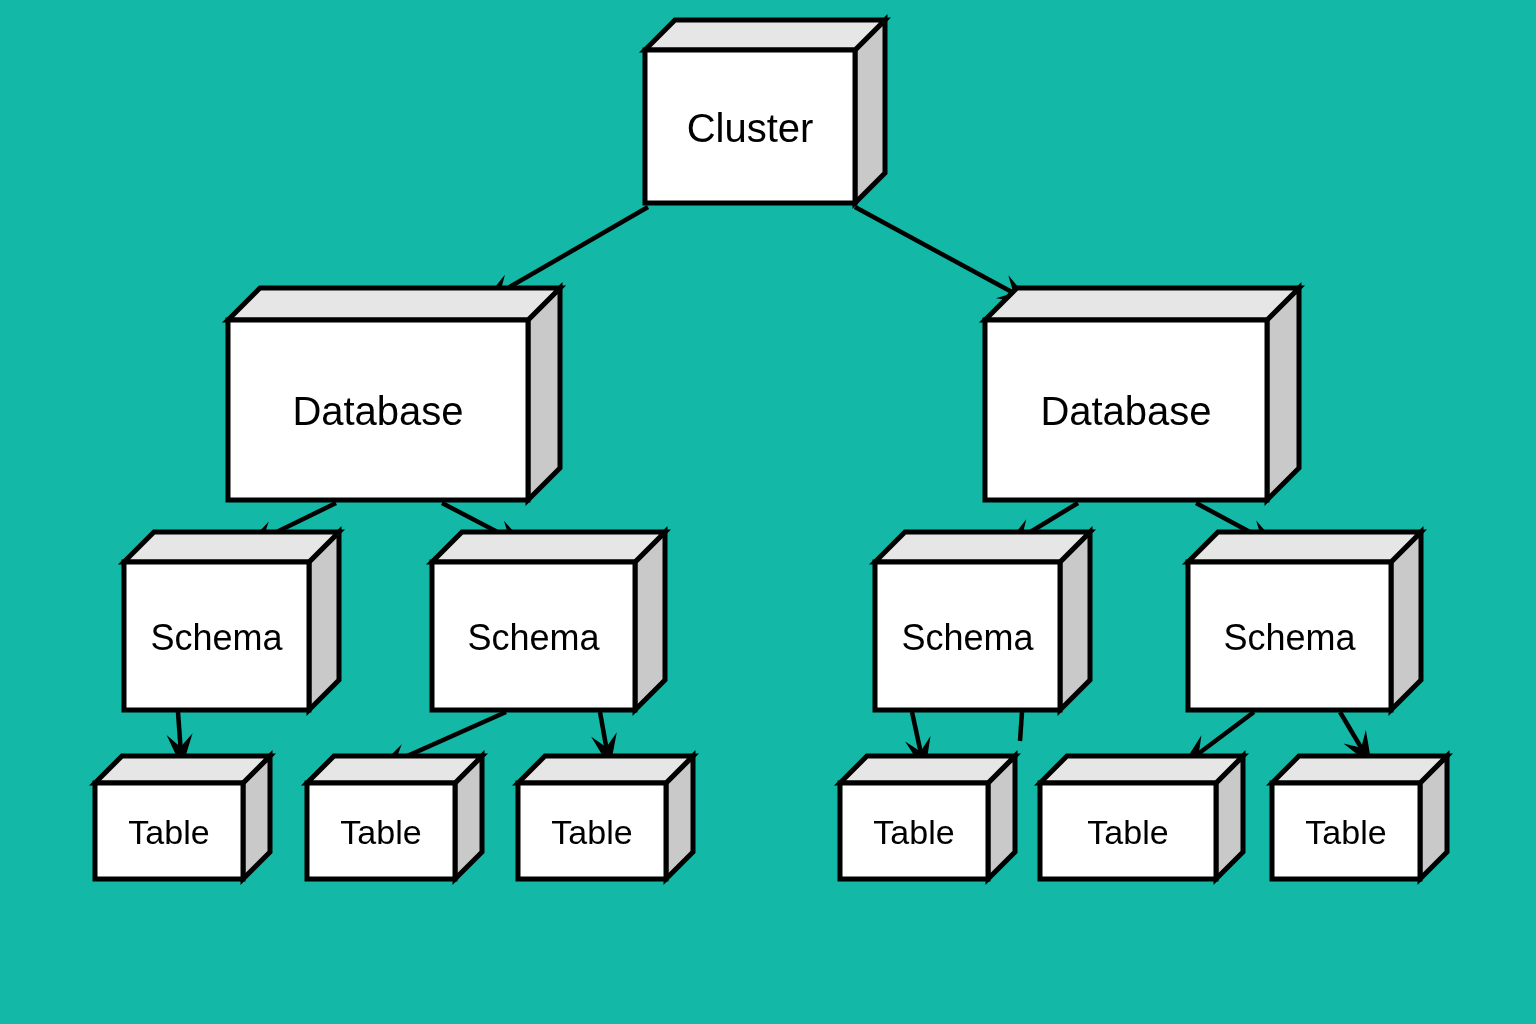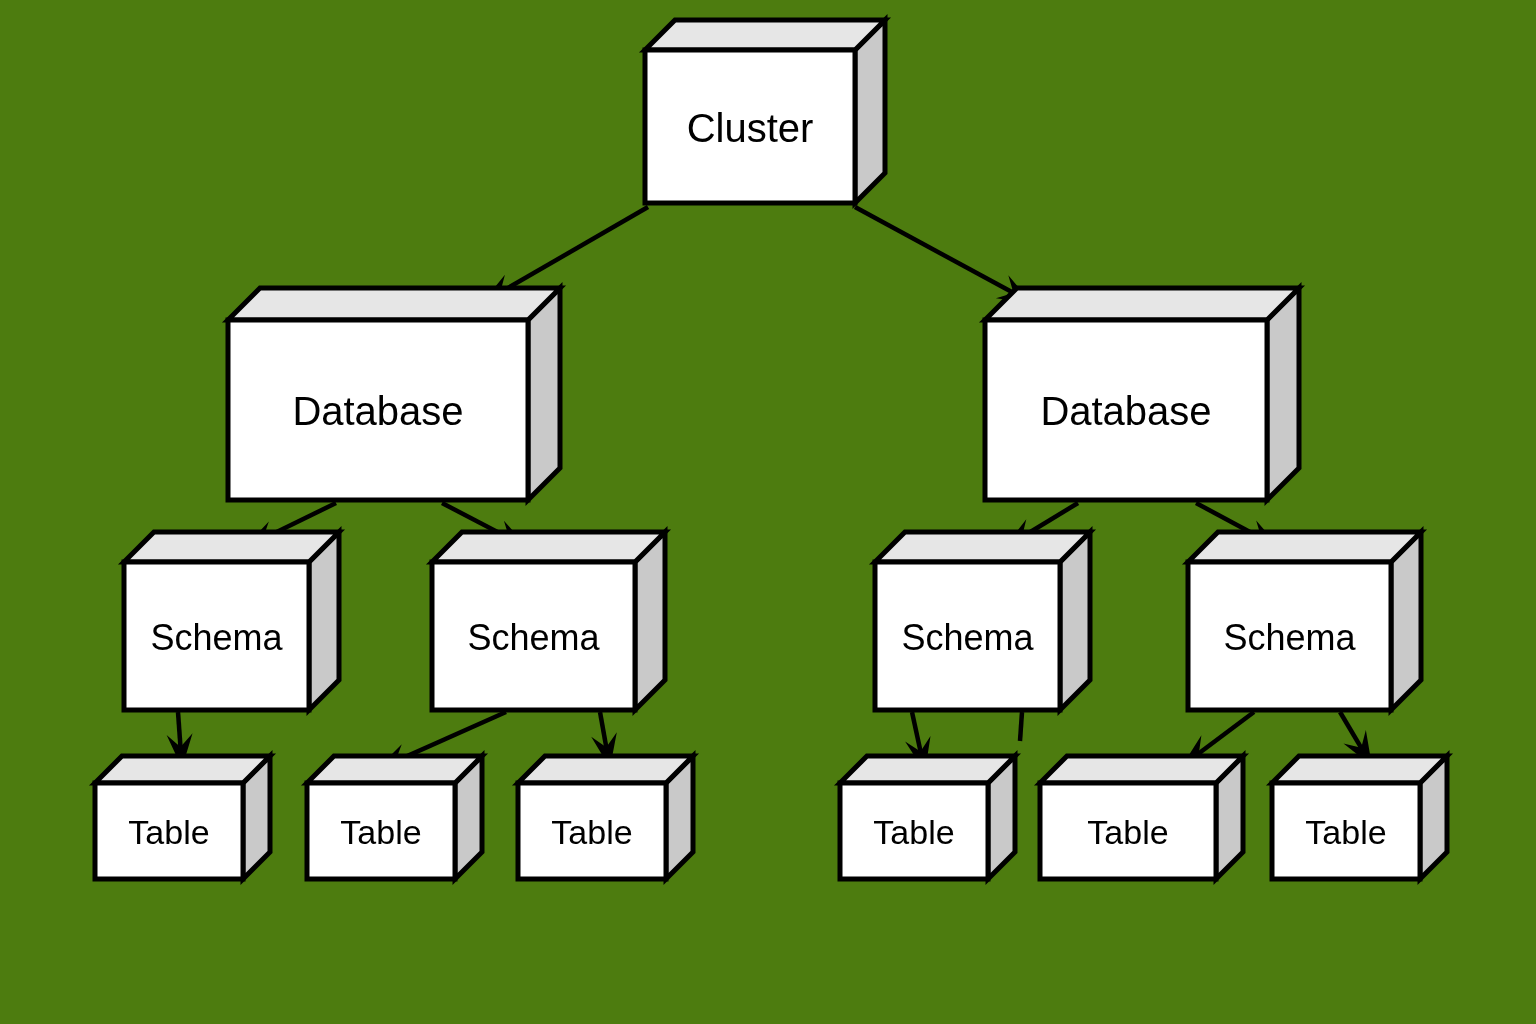--- a/index.html
+++ b/index.html
@@ -4,21 +4,21 @@
 <style>
   html, body {
     margin: 0;
     padding: 0;
     background: #ffffff;
   }
   #diagram-root {
     position: relative;
     width: 1536px;
     height: 1024px;
-    background: #4d7c0f;
+    background: #14b8a6;
     font-family: "Liberation Sans", sans-serif;
     overflow: hidden;
   }
   #diagram-svg {
     display: block;
     width: 1536px;
     height: 1024px;
   }
   .box-front {
     fill: #ffffff;

